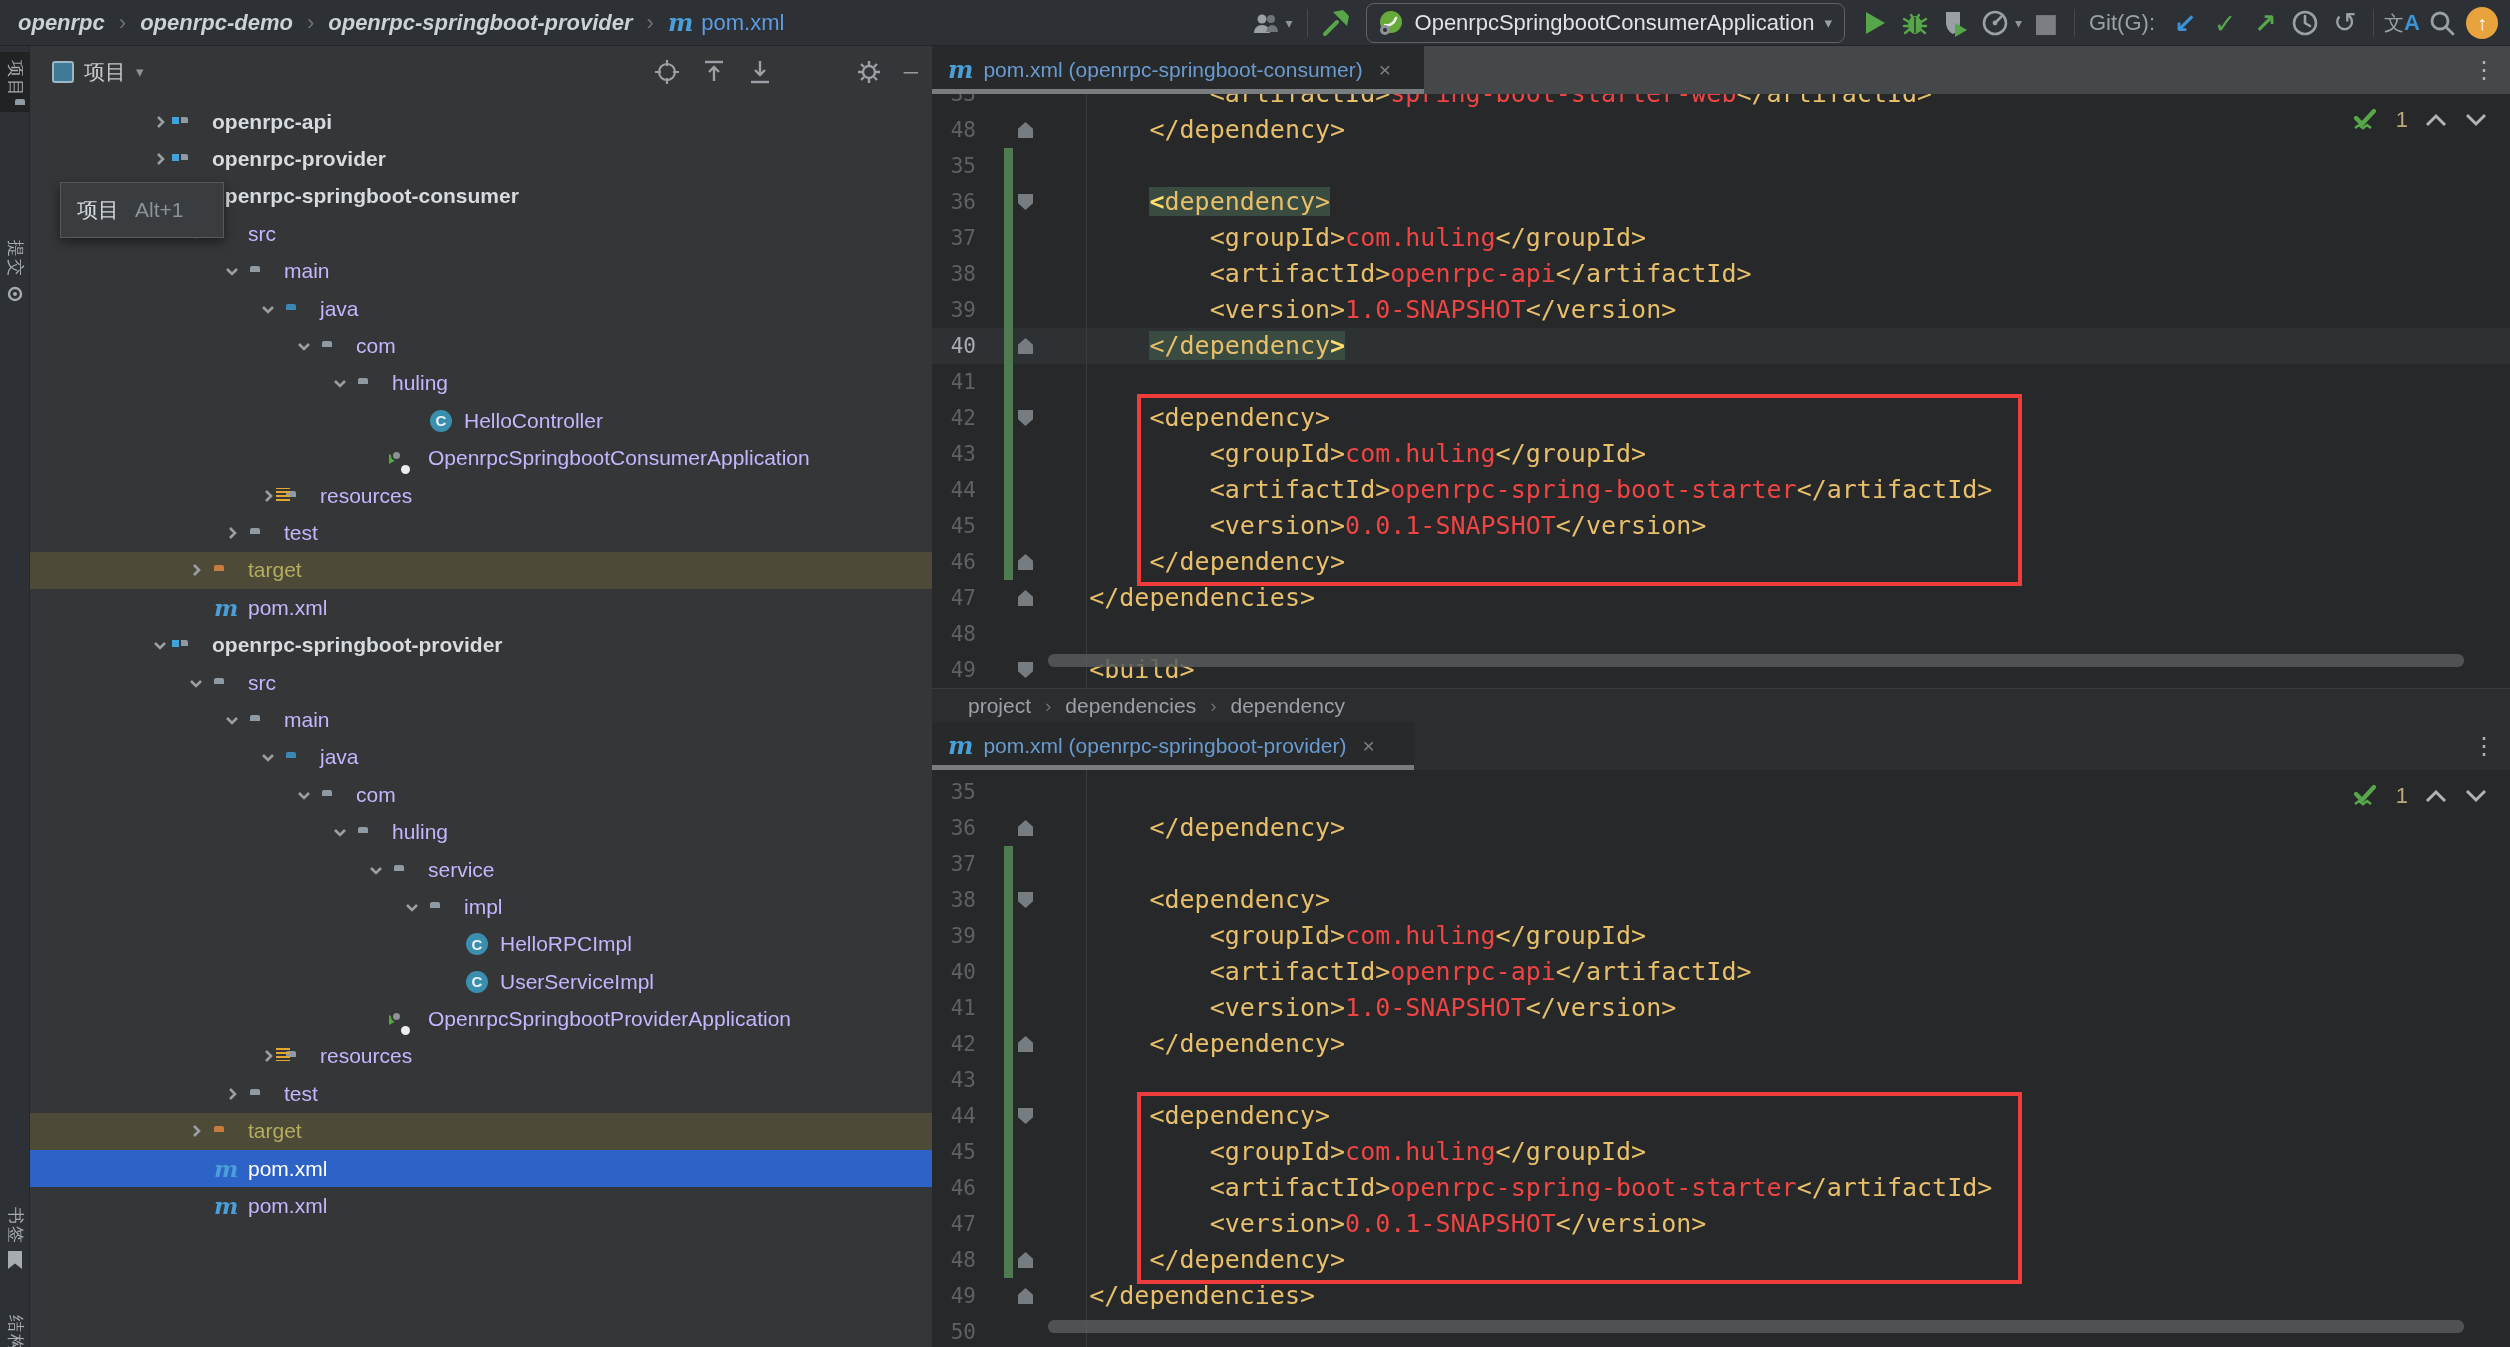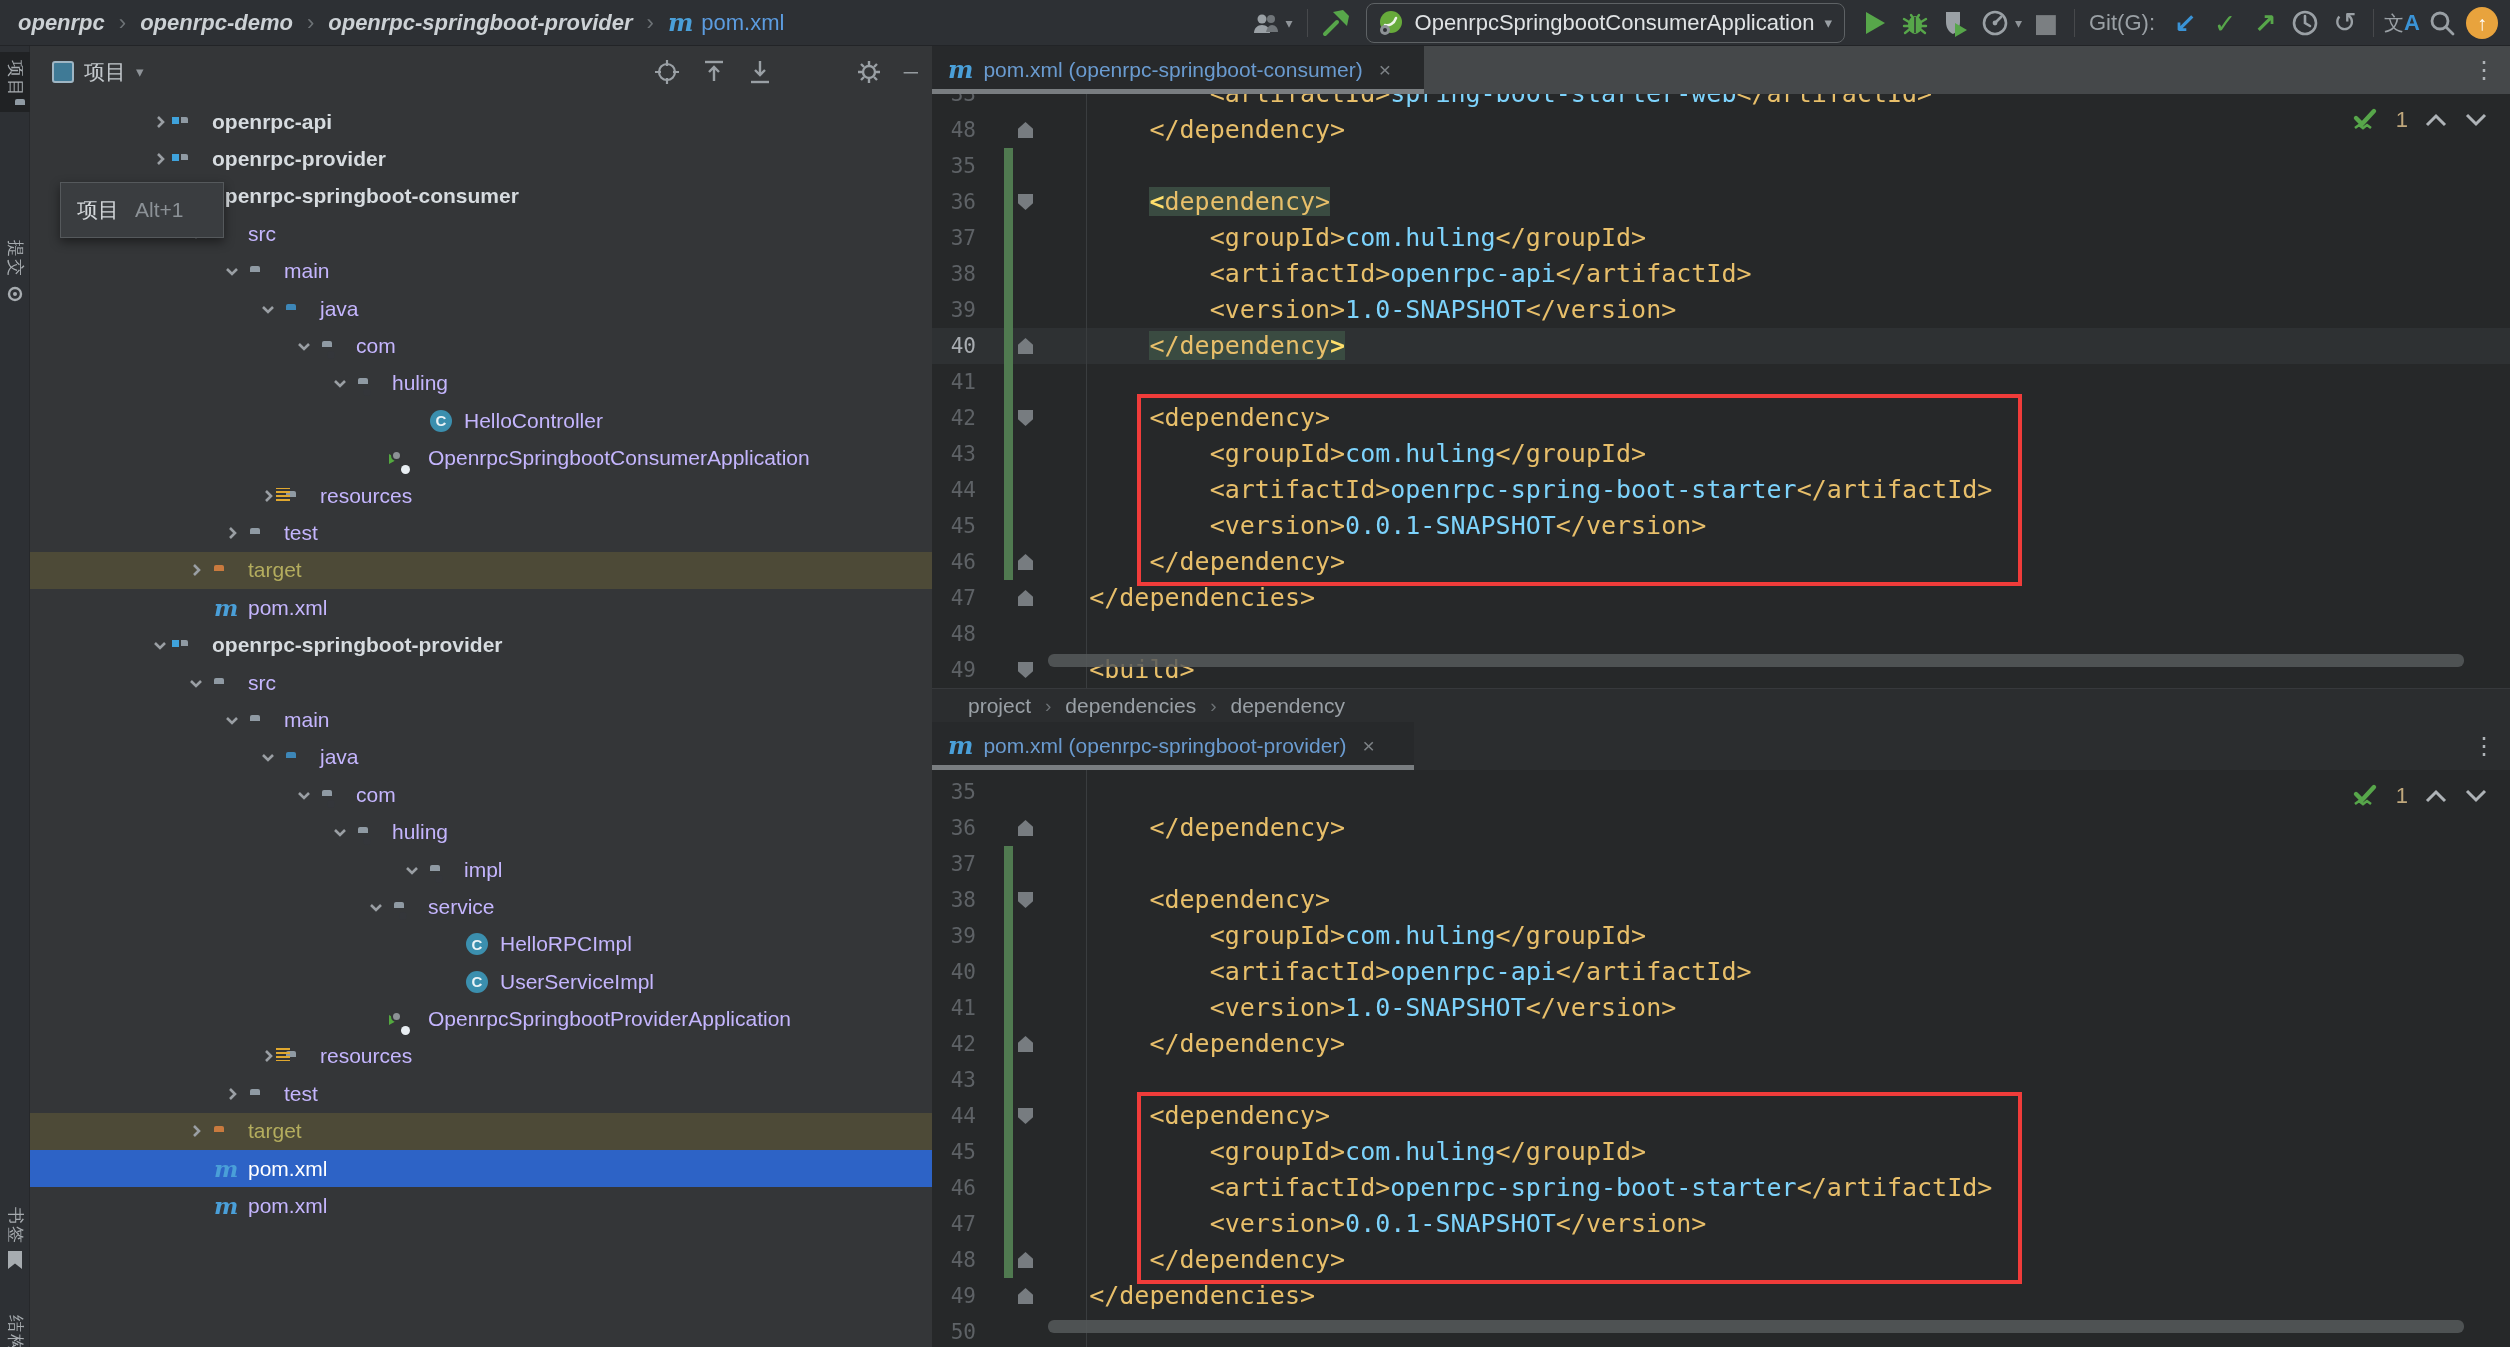--- a/index.html
+++ b/index.html
@@ -90,21 +90,21 @@
   .lnum { position:absolute; left:0; top:0; width:44px; height:36px; font-family:"DejaVu Sans Mono",monospace;
     font-size:21px; color:#5e6266; text-align:right; line-height:36px; }
   .lnum.cur { color:#a9adb2; }
   .chg { position:absolute; left:72px; top:0; width:9px; height:36px; background:#507a50; }
   .fold { position:absolute; left:86px; top:10px; width:15px; height:16px; background:#777c80; }
   .fold.start { clip-path:polygon(0 0,100% 0,100% 58%,50% 100%,0 58%); }
   .fold.end { clip-path:polygon(50% 0,100% 42%,100% 100%,0 100%,0 42%); }
   .ctext { position:absolute; left:97px; top:0; height:36px; line-height:36px; white-space:pre;
     font-family:"DejaVu Sans Mono",monospace; font-size:25px; }
   .tok-tag { color:#e8bf6a; }
-  .tok-val { color:#7dd3fc; }
+  .tok-val { color:#ef4444; }
   .tok-accent { color:#ffdf6b; font-weight:bold; }
   .match-bg { background:#3a4b41; }
   .redbox { position:absolute; border:4px solid #f03c3a; z-index:20; }
   .hscroll { position:absolute; height:13px; background:#56595b; border-radius:6px; opacity:.85; z-index:5; }
   .inspect { position:absolute; right:22px; display:flex; align-items:center; gap:16px; z-index:10; }
   .inspect .count { font-size:22px; color:#c0a87c; }
   
   #crumbsbar { position:absolute; left:932px; top:688px; width:1578px; height:34px; background:#2b2d2f;
     border-top:1px solid #37393c; display:flex; align-items:center; padding-left:36px; gap:14px; }
   .cb-item { font-size:21px; color:#9aa0a6; }
@@ -534,45 +534,45 @@
               <svg width="18" height="18" viewBox="0 0 18 18">
                 <path class="chev-svg" d="M4 7l5 5 5-5"></path>
               </svg>
             </span>
           </span>
           <span class="ticon">
             <span><span class="fold-shape"><span class="pkg-dot"></span></span></span>
           </span>
           <span class="tlabel">huling</span>
         </div>
+        <div class="trow" style="padding-left: 328px;">
+          <span class="chev">
+            <span>
+              <svg width="18" height="18" viewBox="0 0 18 18">
+                <path class="chev-svg" d="M4 7l5 5 5-5"></path>
+              </svg>
+            </span>
+          </span>
+          <span class="ticon">
+            <span><span class="fold-shape"><span class="pkg-dot"></span></span></span>
+          </span>
+          <span class="tlabel">service</span>
+        </div>
         <div class="trow" style="padding-left: 364px;">
           <span class="chev">
             <span>
               <svg width="18" height="18" viewBox="0 0 18 18">
                 <path class="chev-svg" d="M4 7l5 5 5-5"></path>
               </svg>
             </span>
           </span>
           <span class="ticon">
             <span><span class="fold-shape"><span class="pkg-dot"></span></span></span>
           </span>
           <span class="tlabel">impl</span>
-        </div>
-        <div class="trow" style="padding-left: 328px;">
-          <span class="chev">
-            <span>
-              <svg width="18" height="18" viewBox="0 0 18 18">
-                <path class="chev-svg" d="M4 7l5 5 5-5"></path>
-              </svg>
-            </span>
-          </span>
-          <span class="ticon">
-            <span><span class="fold-shape"><span class="pkg-dot"></span></span></span>
-          </span>
-          <span class="tlabel">service</span>
         </div>
         <div class="trow" style="padding-left: 400px;">
           <span class="chev">
             <span></span>
           </span>
           <span class="ticon">
             <span>
               <span class="class-circ">C</span>
             </span>
           </span>

